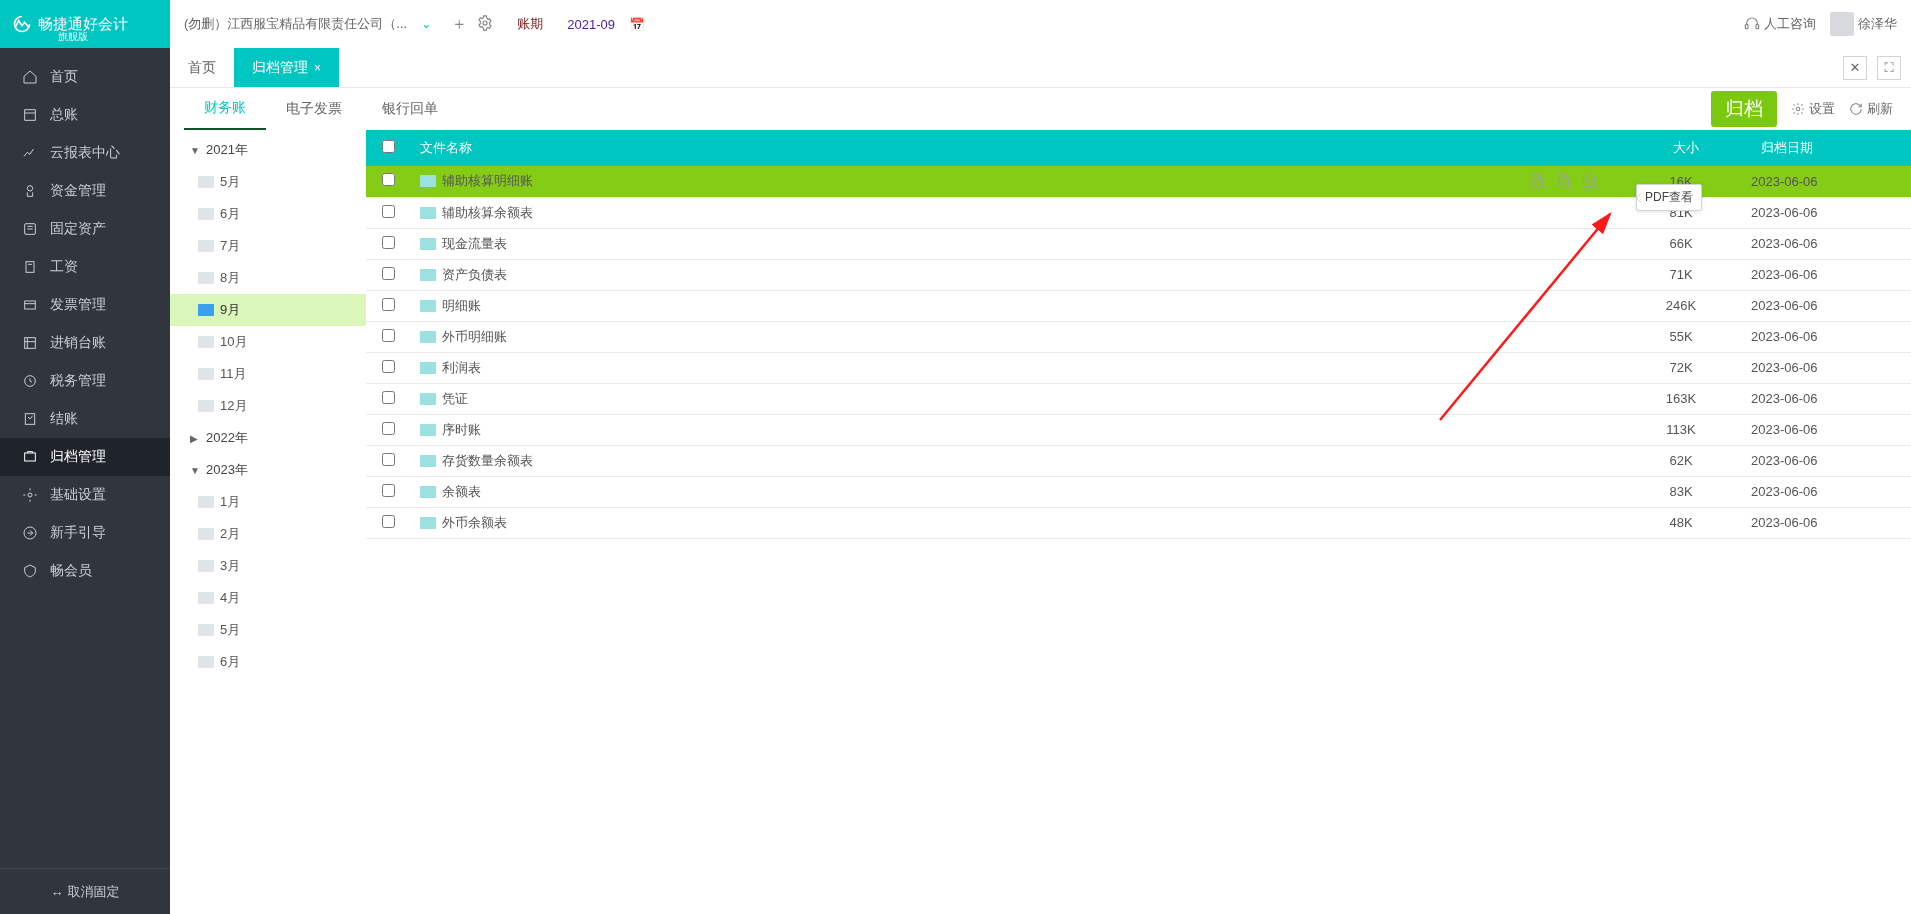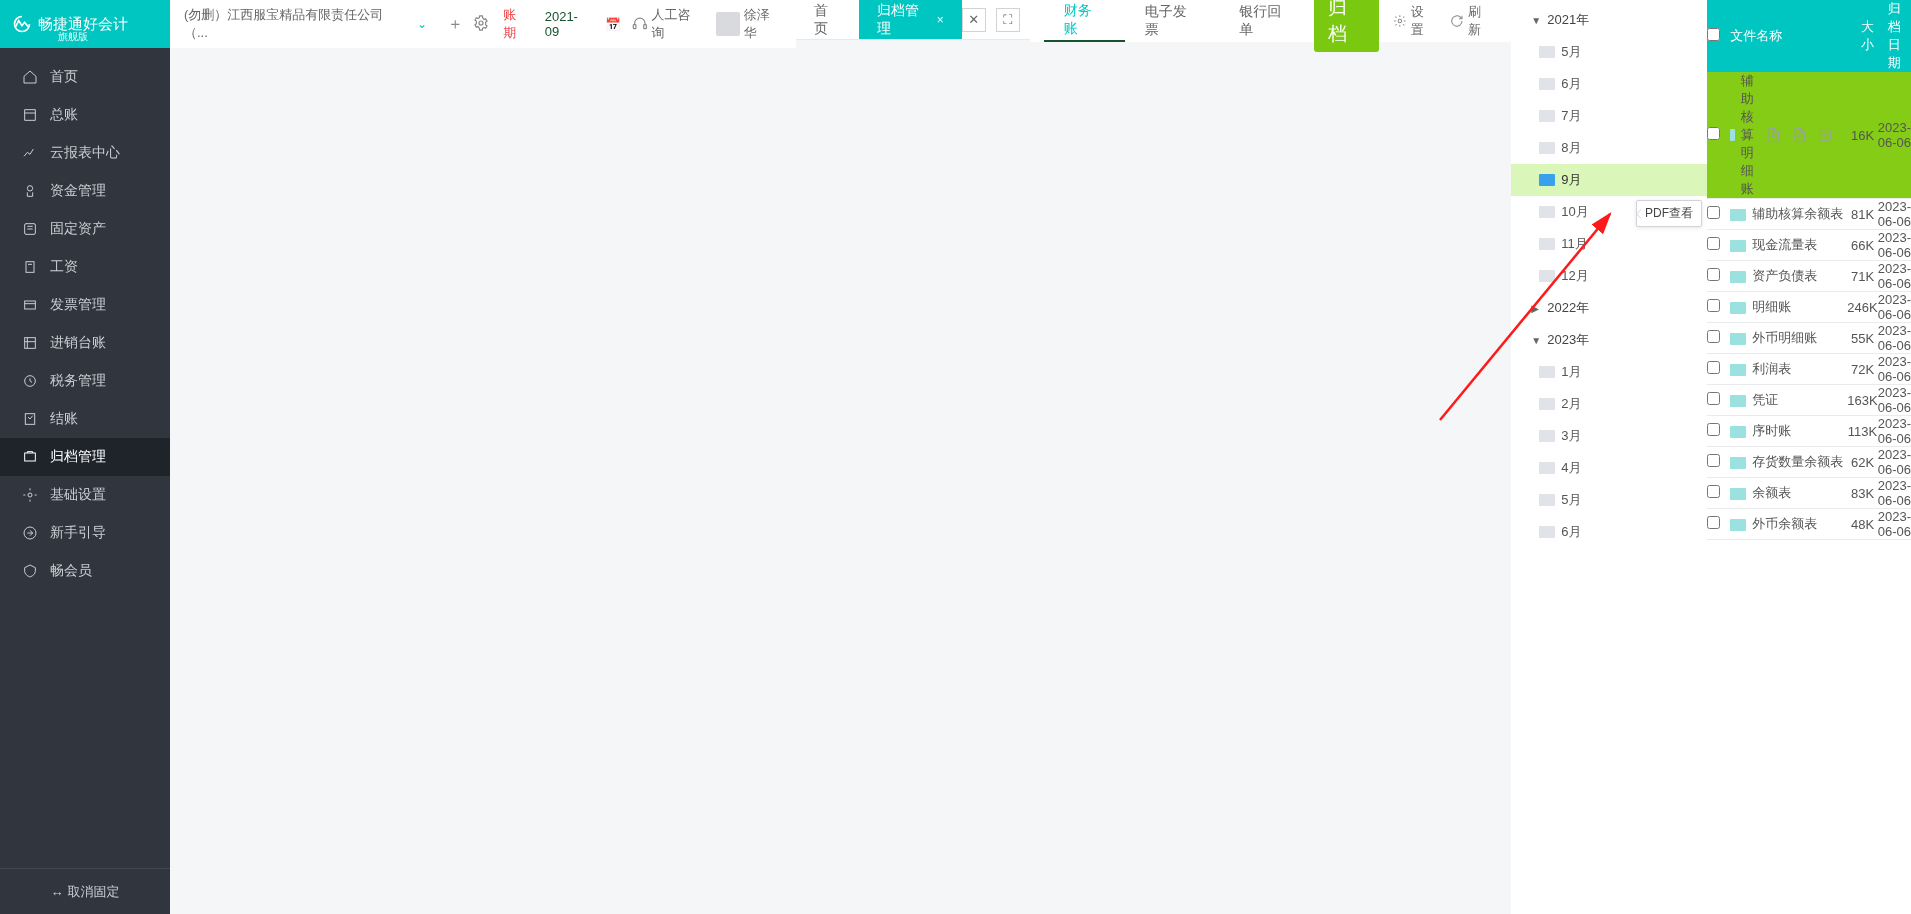--- a/index.html
+++ b/index.html
@@ -5,21 +5,21 @@
 * { margin:0; padding:0; box-sizing:border-box; font-family:"Microsoft YaHei","PingFang SC",Arial,sans-serif; }
 body { width:1911px; height:914px; background:#fff; display:flex; overflow:hidden; font-size:13px; color:#333; position:relative;}
 .sidebar { width:170px; height:100%; background:#31363e; color:#c9cdd4; display:flex; flex-direction:column; position:relative;}
 .logo { height:48px; background:#00c6c1; display:flex; align-items:center; gap:6px; padding-left:12px; color:#fff; font-size:15px; font-weight:500;}
 .logo .sub { position:absolute; top:30px; left:58px; font-size:10px; color:#e0fbfa;}
 .nav { flex:1; padding-top:10px;}
 .nav-item { height:38px; display:flex; align-items:center; padding-left:22px; gap:12px; cursor:pointer; font-size:14px;}
 .nav-item.active { background:#1f232a; color:#fff;}
 .nav-item svg { width:16px; height:16px; stroke:currentColor; fill:none; stroke-width:1.5;}
 .sidebar-foot { height:46px; border-top:1px solid #424750; display:flex; align-items:center; justify-content:center; gap:4px; cursor:pointer; font-size:13px;}
-.main { flex:1; display:flex; flex-direction:row; background:#f5f6f7;}
+.main { flex:1; display:flex; flex-direction:column; background:#f5f6f7;}
 .topbar { height:48px; background:#fff; display:flex; align-items:center; padding:0 14px; gap:10px; color:#666; font-size:13px;}
 .company { color:#666; }
 .topbar .chev { color:#00c6c1; font-size:12px; margin-left:4px;}
 .top-icons { margin-left:auto; display:flex; align-items:center; gap:14px;}
 .top-icons span { display:flex; align-items:center; gap:4px; cursor:pointer;}
 .avatar { width:24px; height:24px; background:#d8dadd; border-radius:2px;}
 .tabs-row { height:40px; background:#fff; display:flex; align-items:stretch; border-bottom:1px solid #e7e9ec; position:relative;}
 .tabs-row .tab { padding:0 18px; display:flex; align-items:center; font-size:14px; color:#666; cursor:pointer; gap:6px;}
 .tabs-row .tab.active { background:#00c6c1; color:#fff;}
 .tabs-row .tab .x { font-size:12px;}
@@ -179,22 +179,22 @@
   <div class="topbar">
     <span class="company">(勿删）江西服宝精品有限责任公司（...</span>
     <span class="chev">⌄</span>
     <span style="color:#888;font-size:16px;cursor:pointer;margin-left:10px;">＋</span>
     <span style="cursor:pointer;">
       <svg width="16" height="16" viewBox="0 0 24 24" fill="none" stroke="#888" stroke-width="1.8">
           <circle cx="12" cy="12" r="3"></circle>
           <path d="M19 12a7 7 0 0 0-.1-1.2l2.1-1.6-2-3.4-2.5 1A7 7 0 0 0 14.4 4l-.4-2.6h-4L9.6 4a7 7 0 0 0-2.1 1.2l-2.5-1-2 3.4 2.1 1.6A7 7 0 0 0 5 12a7 7 0 0 0 .1 1.2L3 14.8l2 3.4 2.5-1A7 7 0 0 0 9.6 20l.4 2.6h4l.4-2.6a7 7 0 0 0 2.1-1.2l2.5 1 2-3.4-2.1-1.6A7 7 0 0 0 19 12z"></path>
         </svg>
     </span>
-    <span style="margin-left:4px;color:#ef4444;">账期</span>
-    <span style="margin-left:6px;color:#14532d;">2021-09</span>
+    <span style="margin-left:14px;color:#7f1d1d;">账期</span>
+    <span style="margin-left:14px;color:#4c1d95;">2021-09</span>
     <span style="color:#00c6c1;margin-left:4px;">📅</span>
     <div class="top-icons">
       <span>
         <svg width="16" height="16" viewBox="0 0 24 24" fill="none" stroke="#888" stroke-width="1.8">
             <path d="M4 13v-2a8 8 0 0 1 16 0v2"></path>
             <rect x="2" y="13" width="4" height="6" rx="1"></rect>
             <rect x="18" y="13" width="4" height="6" rx="1"></rect>
           </svg>
         <span>人工咨询</span>
       </span>
@@ -421,21 +421,21 @@
               <td class="sz">48K</td>
               <td class="dt">2023-06-06</td>
             </tr>
           </tbody>
       </table>
     </div>
   </div>
 
 </div>
 
-<div class="tooltip" style="left:1636px; top:200px;">PDF查看</div>
+<div class="tooltip" style="left:1636px; top:184px;">PDF查看</div>
 
 <svg class="arrow-annot" style="left:170px;top:0;" width="1741" height="914">
   <defs>
       <marker id="ah" markerWidth="10" markerHeight="10" refX="8" refY="3" orient="auto">
         <path d="M0,0 L9,3 L0,6 Z" fill="#ff1a1a"></path>
       </marker>
     </defs>
   <line x1="1270" y1="420" x2="1440" y2="214" stroke="#ff1a1a" stroke-width="2.5" marker-end="url(#ah)"></line>
 </svg>
 

